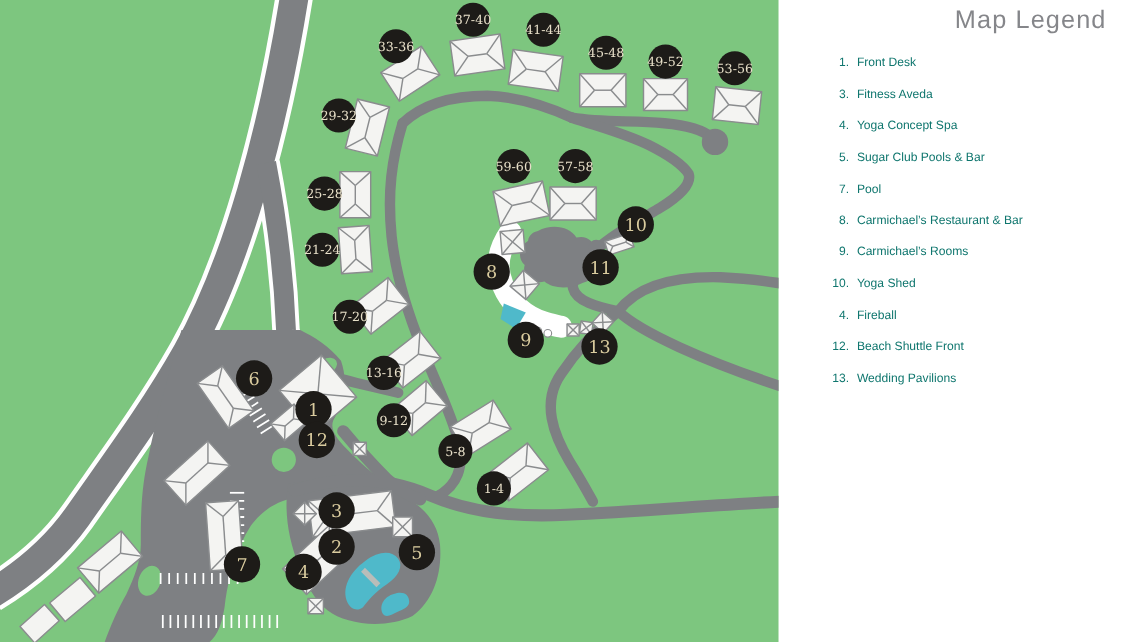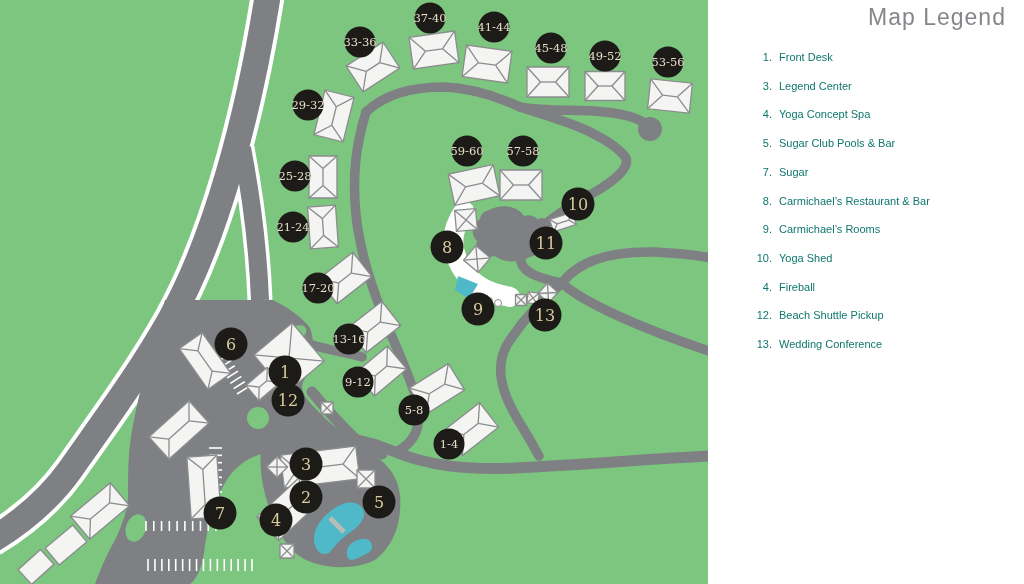--- a/index.html
+++ b/index.html
@@ -491,26 +491,26 @@
             <text x="545" y="315" text-anchor="middle" dy="0.36em" font-size="16" fill="#d9cb9e">13</text>
           </g>
         </g>
     </svg>
   </div>
 
   <div class="legend-panel">
     <h1 class="legend-title">Map Legend</h1>
     <ul class="legend-list" id="legend-list">
         <li><span class="num">1.</span><span>Front Desk</span></li>
-        <li><span class="num">3.</span><span>Legend Center</span></li>
+        <li><span class="num">3.</span><span>Fitness Aveda</span></li>
         <li><span class="num">4.</span><span>Yoga Concept Spa</span></li>
         <li><span class="num">5.</span><span>Sugar Club Pools &amp; Bar</span></li>
-        <li><span class="num">7.</span><span>Sugar</span></li>
+        <li><span class="num">7.</span><span>Pool</span></li>
         <li><span class="num">8.</span><span>Carmichael’s Restaurant &amp; Bar</span></li>
         <li><span class="num">9.</span><span>Carmichael’s Rooms</span></li>
         <li><span class="num">10.</span><span>Yoga Shed</span></li>
         <li><span class="num">4.</span><span>Fireball</span></li>
-        <li><span class="num">12.</span><span>Beach Shuttle Pickup</span></li>
-        <li><span class="num">13.</span><span>Wedding Conference</span></li>
+        <li><span class="num">12.</span><span>Beach Shuttle Front</span></li>
+        <li><span class="num">13.</span><span>Wedding Pavilions</span></li>
       </ul>
   </div>
 
 </div>
 
 </body></html>

